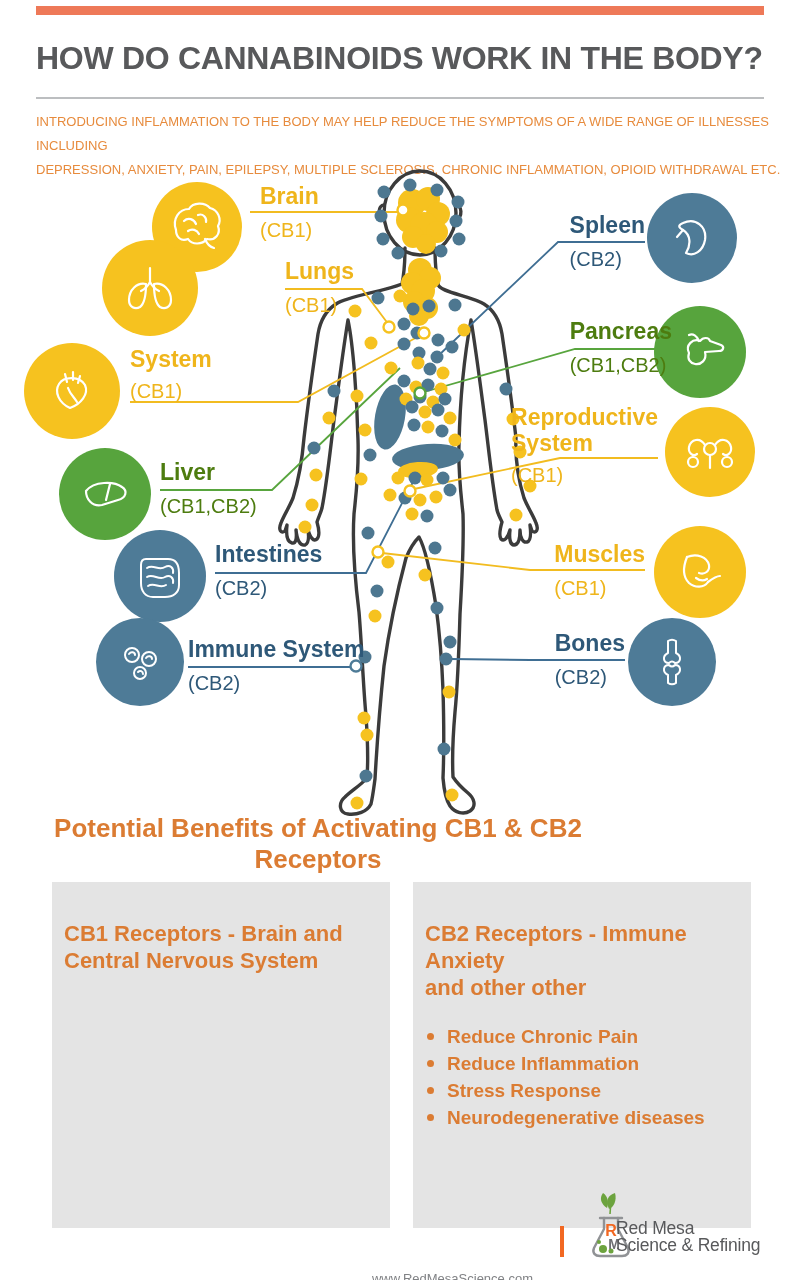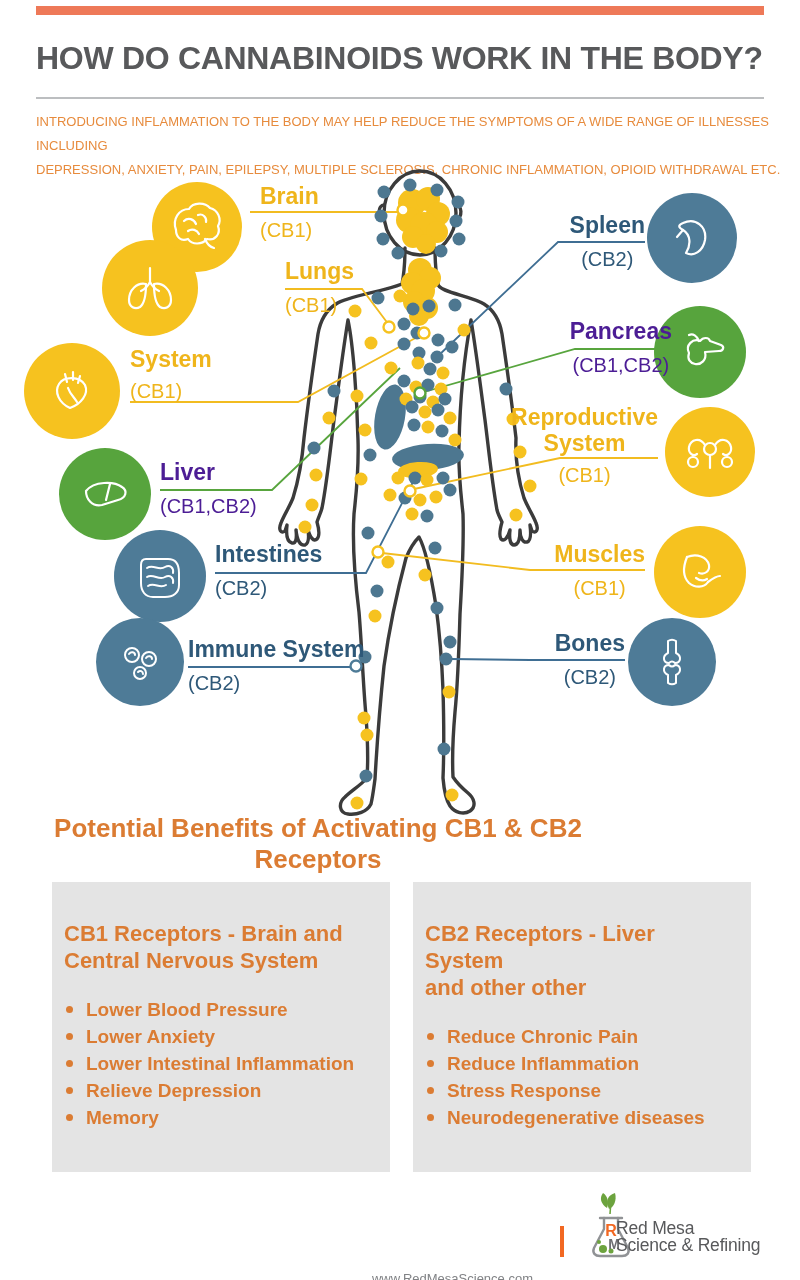--- a/index.html
+++ b/index.html
@@ -8,31 +8,31 @@
   .abs{position:absolute}
   .topbar{left:36px;top:6px;width:728px;height:9px;background:#EE7958}
   .title{left:36px;top:40px;width:740px;font-size:32px;font-weight:bold;
          color:#58595B;letter-spacing:-0.3px}
   .rule{left:36px;top:97px;width:728px;height:2px;background:#BCBEC0}
   .intro{left:36px;top:110px;width:752px;font-size:13px;line-height:24px;
          color:#E78B3D;letter-spacing:0}
   .intro span{display:block}
   #diagram-svg{position:absolute;left:0;top:0;pointer-events:none}
   .organ-label{position:absolute}
-  .organ-label.rt{text-align:center}
+  .organ-label.rt{text-align:left}
   .oname{font-size:23px;font-weight:bold;line-height:26px}
   .orec{font-size:20px;margin-top:10px}
   .cardio .orec{margin-top:8px}
   .repro .orec{margin-top:8px}
   .c-yellow{color:#EFB51B}
   .c-blue{color:#2E5878}
-  .c-green{color:#4c1d95}
+  .c-green{color:#4d7c0f}
   .benefits-heading{left:0;top:813px;width:636px;text-align:center;
          font-size:26px;font-weight:bold;color:#DB7C33}
-  .card{top:882px;width:338px;height:290px;background:#E4E4E4}
+  .card{top:882px;width:338px;height:346px;background:#E4E4E4}
   .card.cleft{left:52px}
   .card.cright{left:413px}
   .card-title{padding:38px 14px 0 12px;font-size:22px;font-weight:bold;
          color:#DB7C33;line-height:27px}
   .card ul{list-style:none;margin:22px 0 0 0;padding:0 6px 0 12px}
   .card li{font-size:19px;font-weight:bold;color:#DB7C33;line-height:27px;
          padding-left:22px;position:relative}
   .card li::before{content:"";position:absolute;left:2px;top:10px;width:7px;
          height:7px;border-radius:50%;background:#DB7C33}
   .footer-url{left:280px;top:1271px;width:253px;text-align:right;
@@ -343,32 +343,25 @@
   <div class="orec c-blue">(CB2)</div>
 </div>
 
 <div class="abs benefits-heading">Potential Benefits of Activating  CB1 &amp; CB2 Receptors</div>
 
 <div class="abs card cleft">
   <div class="card-title">
     <div>CB1 Receptors - Brain and</div>
     <div>Central Nervous System</div>
   </div>
-  <ul>
-      <li>Lower Blood Pressure</li>
-      <li>Lower Anxiety</li>
-      <li>Lower Intestinal Inflammation</li>
-      <li>Relieve Depression</li>
-      <li>Memory</li>
-    </ul>
 </div>
 
 <div class="abs card cright">
   <div class="card-title">
-    <div>CB2 Receptors - Liver System</div>
+    <div>CB2 Receptors - Immune Anxiety</div>
     <div>and other other</div>
   </div>
   <ul>
       <li>Reduce Chronic Pain</li>
       <li>Reduce Inflammation</li>
       <li>Stress Response</li>
       <li>Neurodegenerative diseases</li>
     </ul>
 </div>
 

